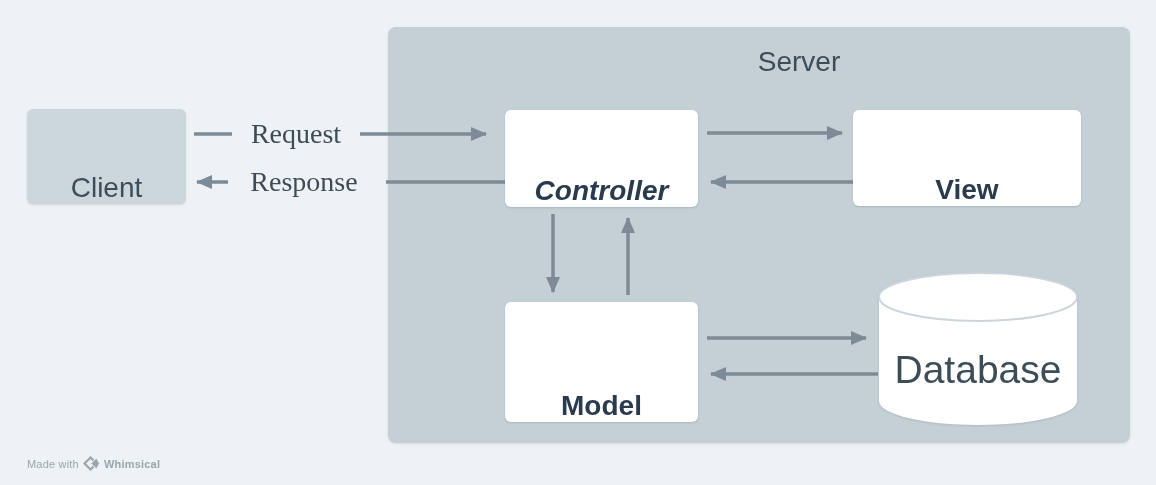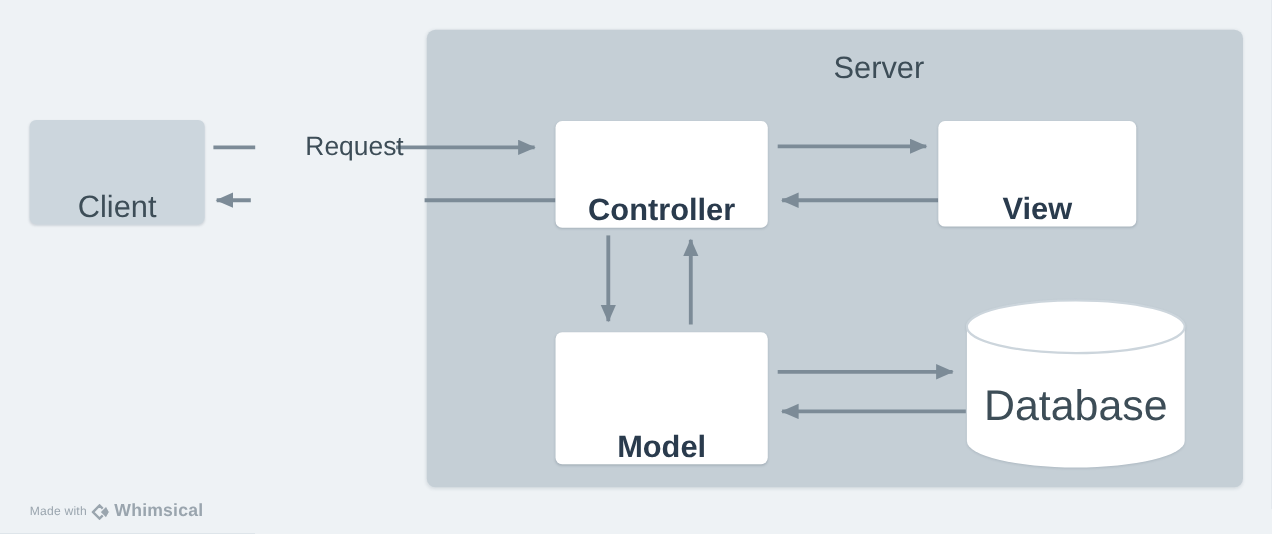--- a/index.html
+++ b/index.html
@@ -56,43 +56,44 @@
     width: 159px; height: 95px;
     background: var(--client_fill);
     box-shadow: 0 1px 2px rgba(45,62,80,0.15);
   }
   .node-white {
     background: var(--node_fill);
     box-shadow: 0 1px 2px rgba(45,62,80,0.18);
     font-weight: bold;
     color: var(--text_bold);
   }
-  .node-controller { left: 505px; top: 110px; width: 193px; height: 97px; }
-  .node-view       { left: 853px; top: 110px; width: 180px; height: 96px; }
+  .node-controller { left: 505px; top: 110px; width: 193px; height: 97px; font-style: italic; }
+  .node-view       { left: 853px; top: 110px; width: 228px; height: 96px; }
   .node-model      { left: 505px; top: 302px; width: 193px; height: 120px; }
 
   .database {
     left: 878px; top: 272px;
     width: 200px; height: 154px;
   }
   .database svg { filter: drop-shadow(0 1px 1px rgba(50,70,90,0.15)); }
   .database-label {
     left: 0; top: 76px;
     width: 200px;
     text-align: center;
     font-size: 39px;
     color: var(--text_regular);
   }
 
   .edge-label {
-    font-size: 24px;
+    font-size: 28px;
     line-height: 32px;
     color: var(--text_regular);
-    text-align: right;
+    text-align: center;
     white-space: nowrap;
+    font-family: Liberation Serif, serif;
   }
   .label-request  { left: 225px; top: 118px; width: 142px; }
   .label-response { left: 220px; top: 166px; width: 168px; }
 
   .arrow-layer {
     left: 0; top: 0;
     width: 1156px; height: 485px;
     pointer-events: none;
   }
   .arrow-layer line {
@@ -101,21 +102,21 @@
   }
 
   .watermark {
     left: 27px; top: 456px;
     display: flex;
     align-items: center;
     gap: 4px;
     color: var(--watermark);
   }
   .watermark .made-with { font-size: 11px; letter-spacing: 0.2px; }
-  .watermark .brand { font-size: 16px; font-weight: bold; letter-spacing: 0.2px; }
+  .watermark .brand { font-size: 11px; font-weight: bold; letter-spacing: 0.2px; }
 </style>
 </head>
 <body>
 
 <div class="canvas">
 
   <div class="abs server-container"></div>
   <div class="abs server-label">Server</div>
 
   <svg class="abs arrow-layer" width="1156" height="485" viewBox="0 0 1156 485">
@@ -166,20 +167,21 @@
 
   <div class="abs database">
     <svg width="200" height="154" viewBox="0 0 200 154">
       <path d="M1,24 L1,129 A99,24 0 0 0 199,129 L199,24 Z" fill="#ffffff"></path>
       <ellipse cx="100" cy="25" rx="99" ry="24" fill="#ffffff" style="stroke: var(--cylinder_stroke, #ccd5dc);" stroke-width="2"></ellipse>
     </svg>
     <div class="abs database-label">Database</div>
   </div>
 
   <div class="abs edge-label label-request">Request</div>
+  <div class="abs edge-label label-response">Response</div>
 
   <div class="abs watermark">
     <span class="made-with">Made with</span>
     <svg width="17" height="15" viewBox="0 0 17 15">
       <path d="M1.5,7.5 L7.5,1.5 L13.5,7.5 L7.5,13.5 Z" fill="none" style="stroke: var(--watermark, #9aa5ae);" stroke-width="2.2"></path>
       <path d="M8,7.5 L13.5,2 L16.5,7.5 L13.5,13 Z" style="fill: var(--watermark, #9aa5ae);" stroke="#eef2f5" stroke-width="1"></path>
     </svg>
     <span class="brand">Whimsical</span>
   </div>
 

